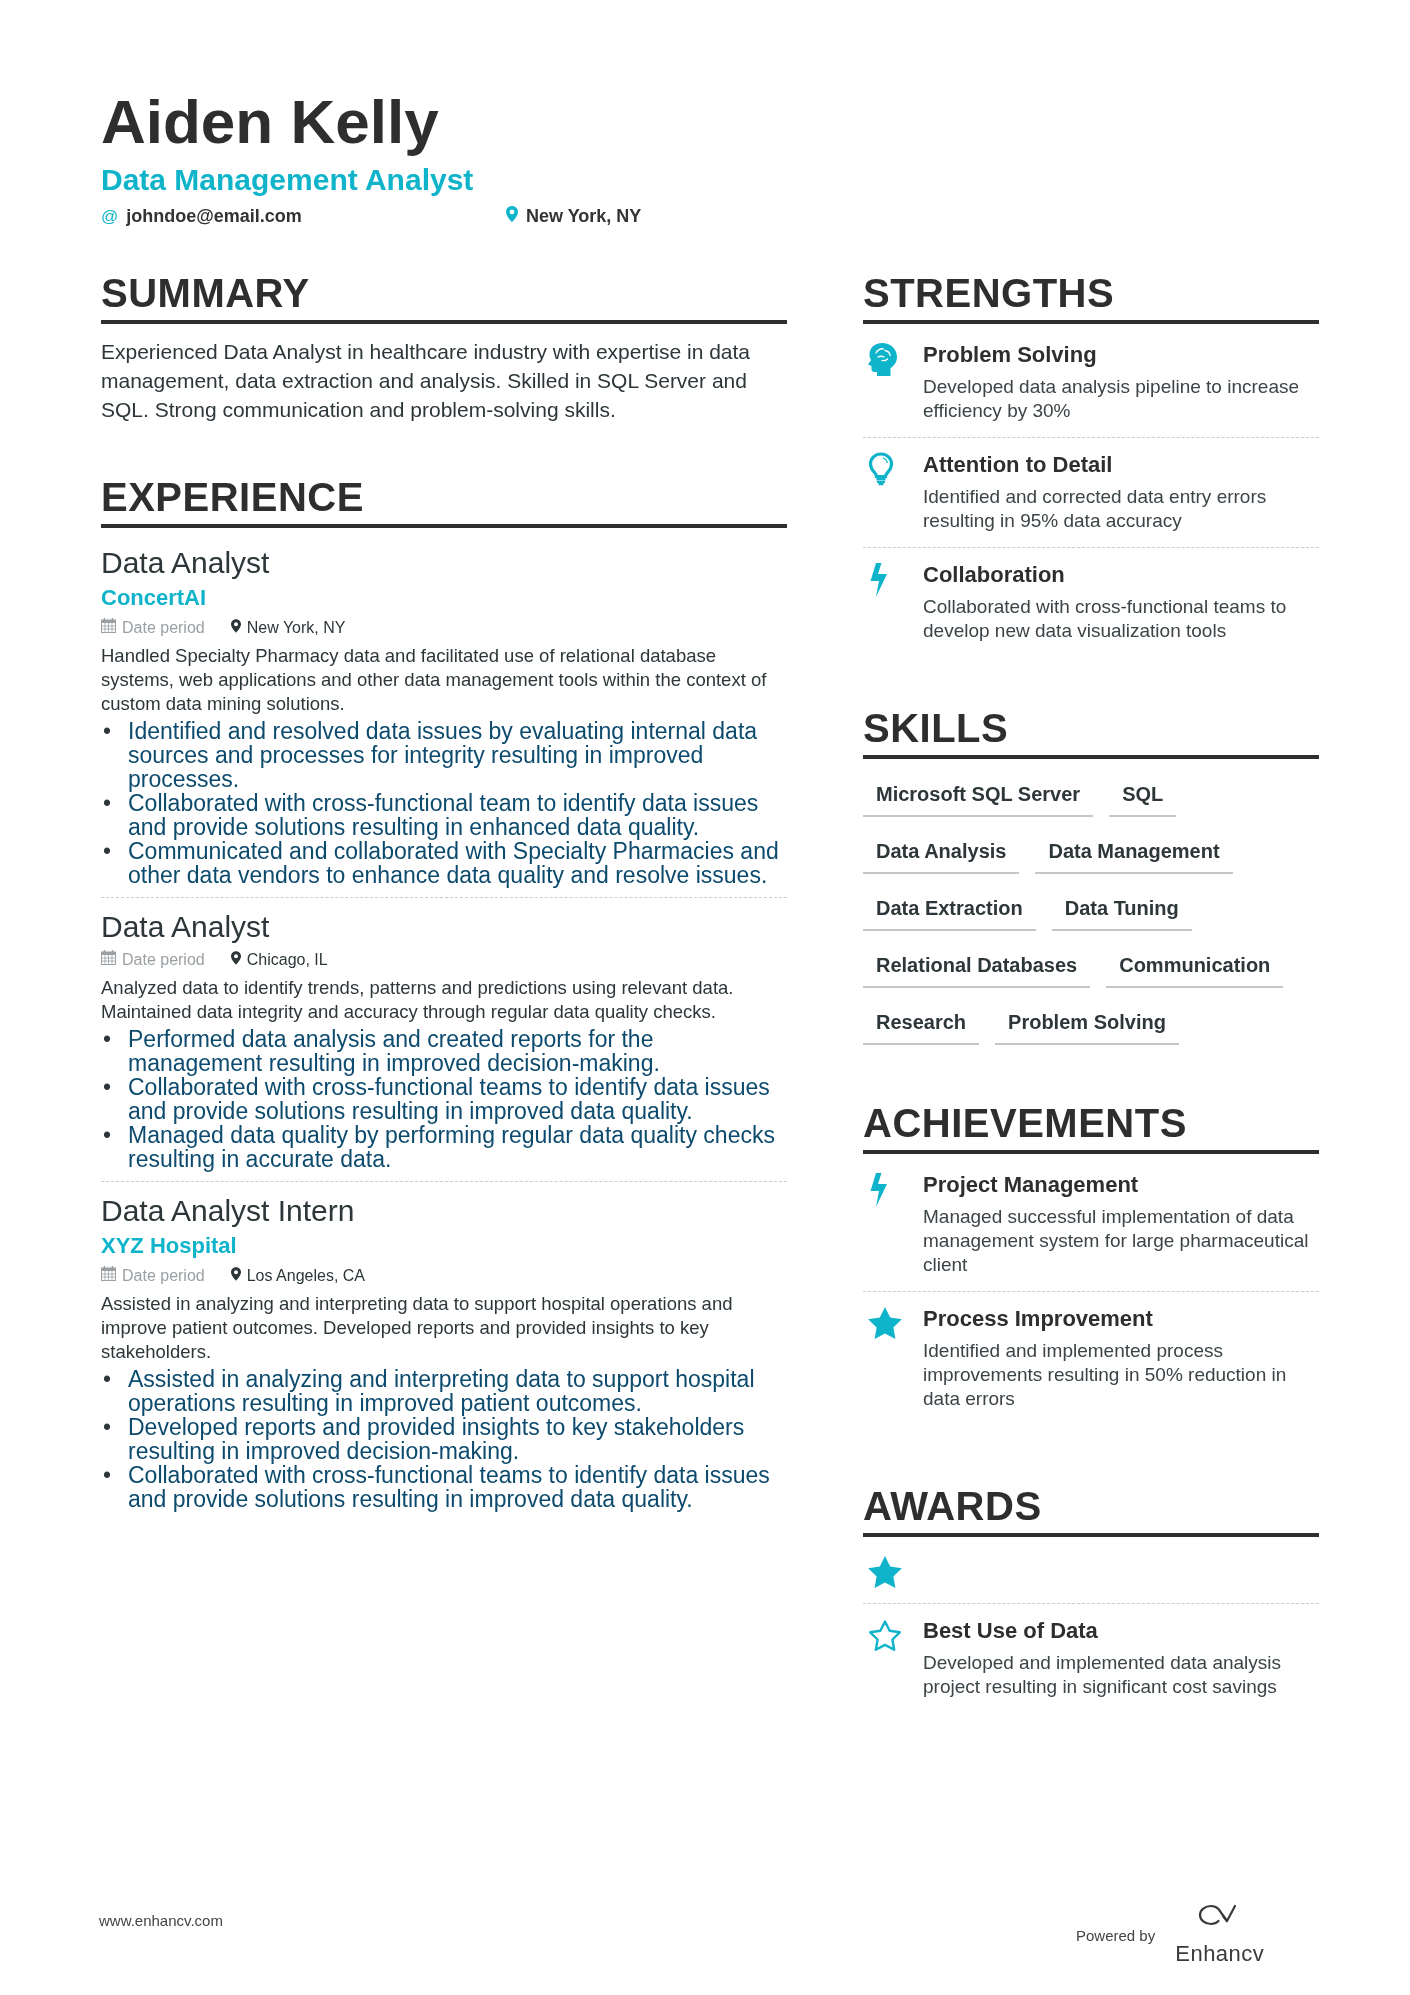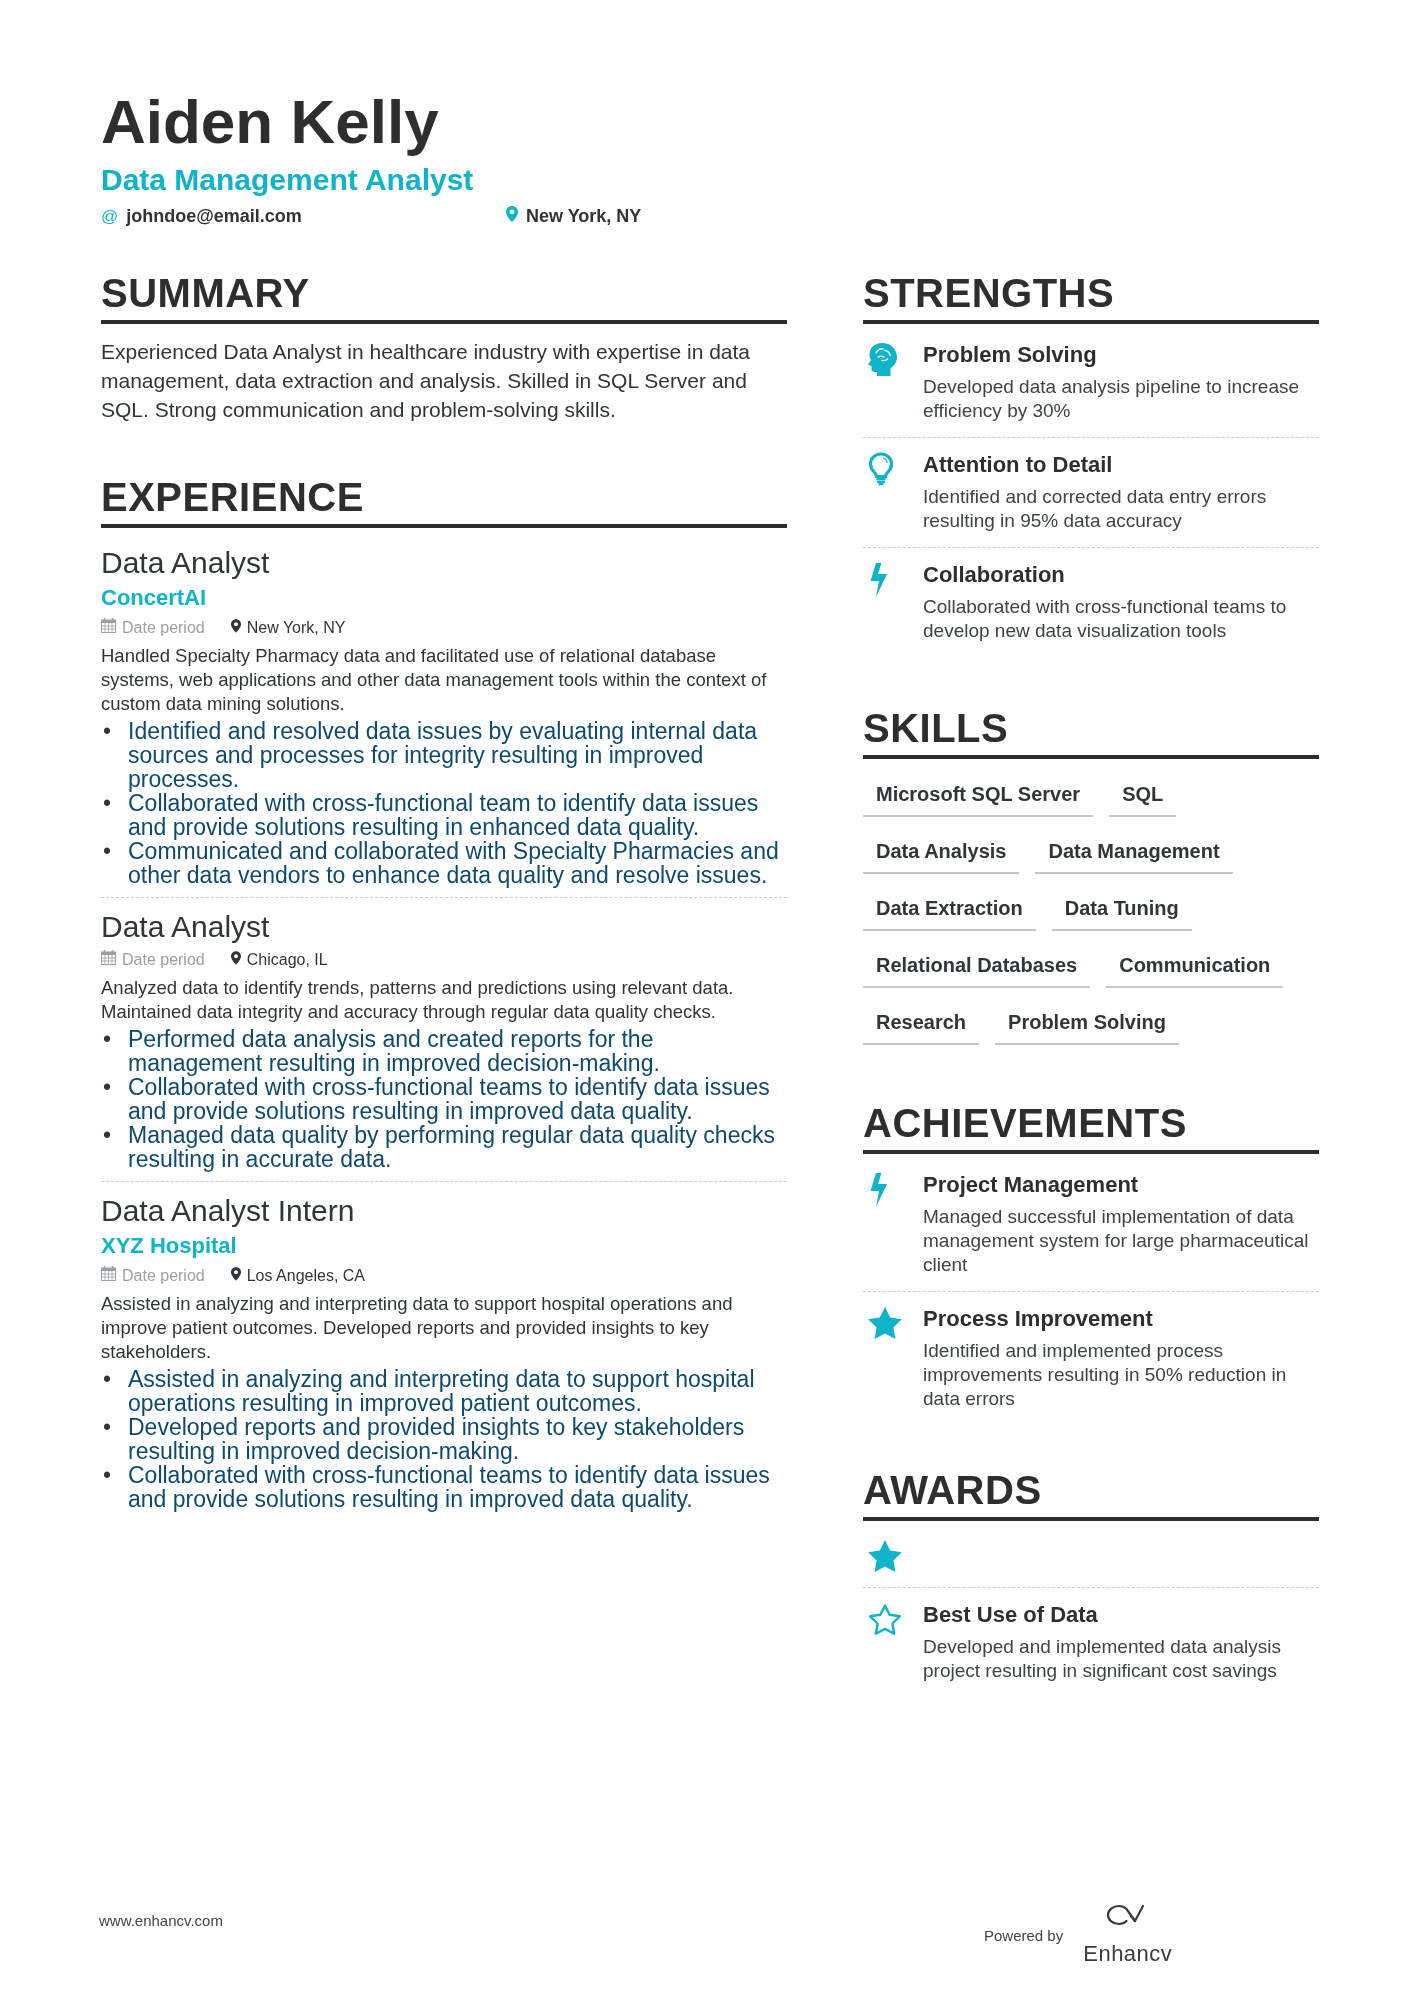--- a/index.html
+++ b/index.html
@@ -38,21 +38,21 @@
   .feat-item:last-child { border-bottom: none; }
   .feat-icon { width: 60px; flex: 0 0 60px; display: flex; justify-content: flex-start; padding-left: 4px; padding-top: 2px; }
   .feat-body { flex: 1; }
   .feat-title { font-size: 22px; font-weight: 700; color: #2e2e2e; line-height: 30px; }
   .feat-desc { font-size: 19px; line-height: 24px; color: #3c4447; margin-top: 5px; }
 
   .skills { display: flex; flex-wrap: wrap; margin-top: 14px; gap: 0 16px; }
   .skill { font-size: 20px; font-weight: 700; color: #2d3639; padding: 8px 13px 8px 13px; border-bottom: 2px solid #c3c7c9; margin-bottom: 13px; line-height: 26px; }
 
   .footer-left { position: absolute; left: 99px; top: 1912px; font-size: 15px; color: #444; }
-  .footer-right { position: absolute; left: 984px; top: 1903px; display: flex; align-items: center; gap: 20px; }
+  .footer-right { position: absolute; left: 1076px; top: 1903px; display: flex; align-items: center; gap: 20px; }
   .footer-right .powered { font-size: 15px; color: #444; }
   .brand { display: flex; align-items: center; gap: 8px; font-size: 22px; color: #3a3a3a; letter-spacing: 0.5px; flex-direction: column; }
 </style>
 </head>
 <body>
 
 <div class="page">
 
   <div class="header">
     <div class="name">Aiden Kelly</div>
@@ -255,21 +255,21 @@
               </svg>
           </div>
           <div class="feat-body">
             <div class="feat-title">Process Improvement</div>
             <div class="feat-desc">Identified and implemented process improvements resulting in 50% reduction in data errors</div>
           </div>
         </div>
       </div>
     </section>
 
-    <section style="margin-top:40px;">
+    <section style="margin-top:56px;">
       <div class="sec-title">AWARDS</div>
       <div style="margin-top:4px;">
         <div class="feat-item">
           <div class="feat-icon">
             <svg width="36" height="34" viewBox="0 0 36 34">
                 <path d="M18 1l5.2 10.6 11.6 1.7-8.4 8.2 2 11.6L18 27.6l-10.4 5.5 2-11.6-8.4-8.2 11.6-1.7z" fill="#0fb4cb"></path>
               </svg>
           </div>
         </div>
         <div class="feat-item">

